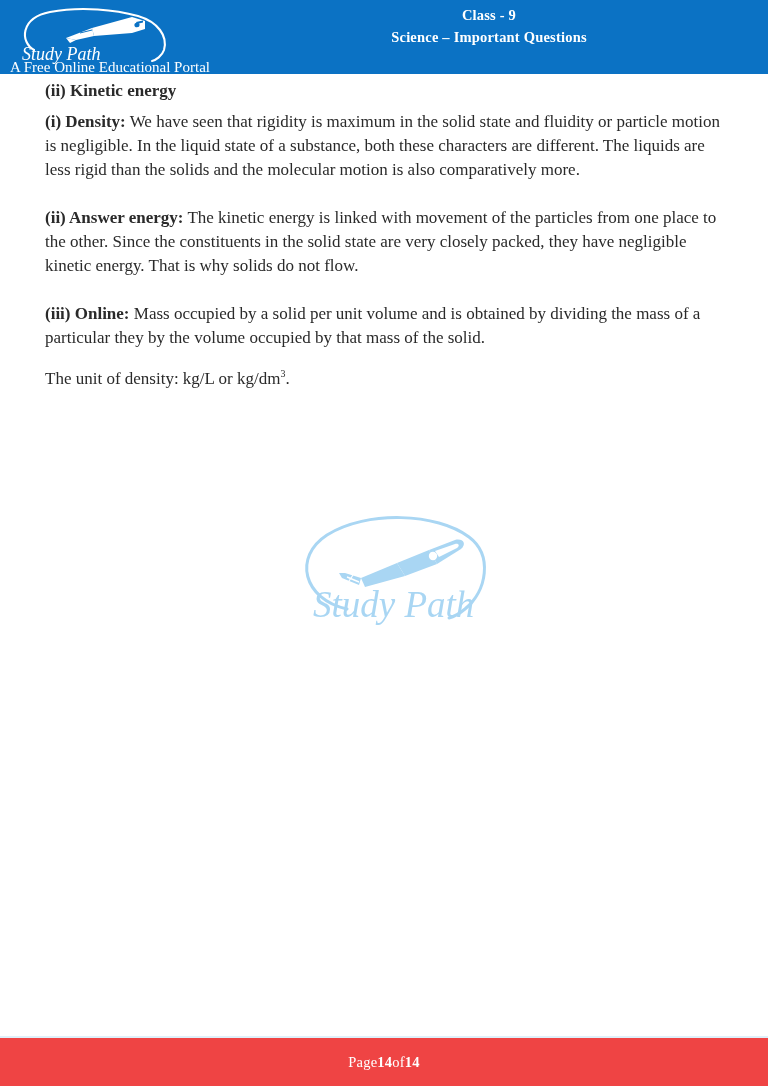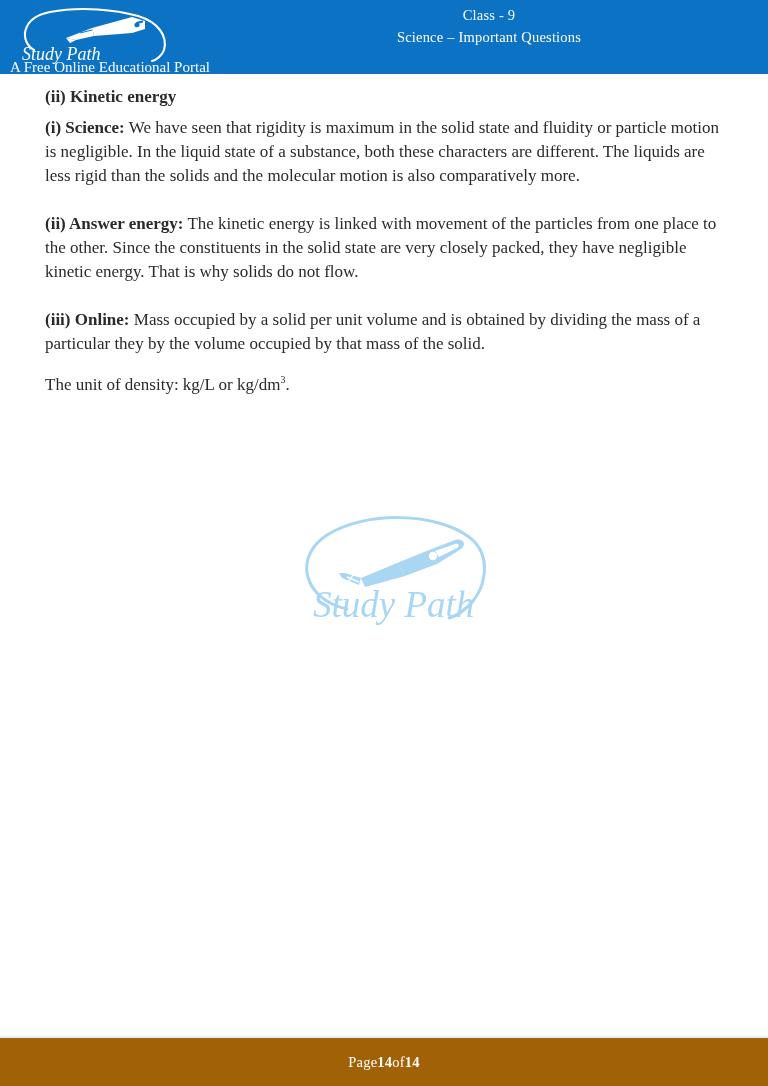--- a/index.html
+++ b/index.html
@@ -35,38 +35,39 @@
   .header-logo svg { display: block; }
 
   .header-titles {
     position: absolute;
     left: 219px;
     top: 4px;
     width: 540px;
     text-align: center;
     color: #ffffff;
     font-family: "Liberation Serif", serif;
+    font-weight: bold;
   }
   .header-titles .line {
     font-size: 14.5px;
     line-height: 22px;
     letter-spacing: 0.2px;
     white-space: nowrap;
   }
 
   
   .page-content {
     position: absolute;
     left: 0;
     top: 74px;
     width: 768px;
     height: 964px;
   }
   .content-inner {
-    padding: 10px 30px 0 45px;
+    padding: 4px 30px 0 45px;
   }
   .q-line {
     font-size: 17px;
     line-height: 25px;
     color: #2a2a2a;
     font-weight: bold;
     font-family: "Liberation Serif", serif;
   }
   .ans-label {
     margin-top: 21px;
@@ -110,21 +111,21 @@
     width: 768px;
     height: 2px;
     background: #dff0fa;
   }
   .footer-bar {
     position: absolute;
     left: 0;
     top: 1038px;
     width: 768px;
     height: 48px;
-    background: #a16207;
+    background: #ef4444;
   }
   .footer-text {
     position: absolute;
     left: 0;
     top: 0;
     width: 768px;
     height: 48px;
     display: flex;
     align-items: center;
     justify-content: center;
@@ -167,21 +168,21 @@
 
 </div>
 
 <div class="page-content">
   <div class="content-inner">
 
     <div class="q-line">(ii) Kinetic energy</div>
 
 
     <p class="para">
-      <b>(i) Science:</b><span> We have seen that rigidity is maximum in the solid state and fluidity or particle motion is negligible. In the liquid state of a substance, both these characters are different. The liquids are less rigid than the solids and the molecular motion is also comparatively more.</span>
+      <b>(i) Density:</b><span> We have seen that rigidity is maximum in the solid state and fluidity or particle motion is negligible. In the liquid state of a substance, both these characters are different. The liquids are less rigid than the solids and the molecular motion is also comparatively more.</span>
     </p>
 
     <p class="para spaced">
       <b>(ii) Answer energy:</b><span> The kinetic energy is linked with movement of the particles from one place to the other. Since the constituents in the solid state are very closely packed, they have negligible kinetic energy. That is why solids do not flow.</span>
     </p>
 
     <p class="para spaced">
       <b>(iii) Online:</b><span> Mass occupied by a solid per unit volume and is obtained by dividing the mass of a particular they by the volume occupied by that mass of the solid.</span>
     </p>
 

